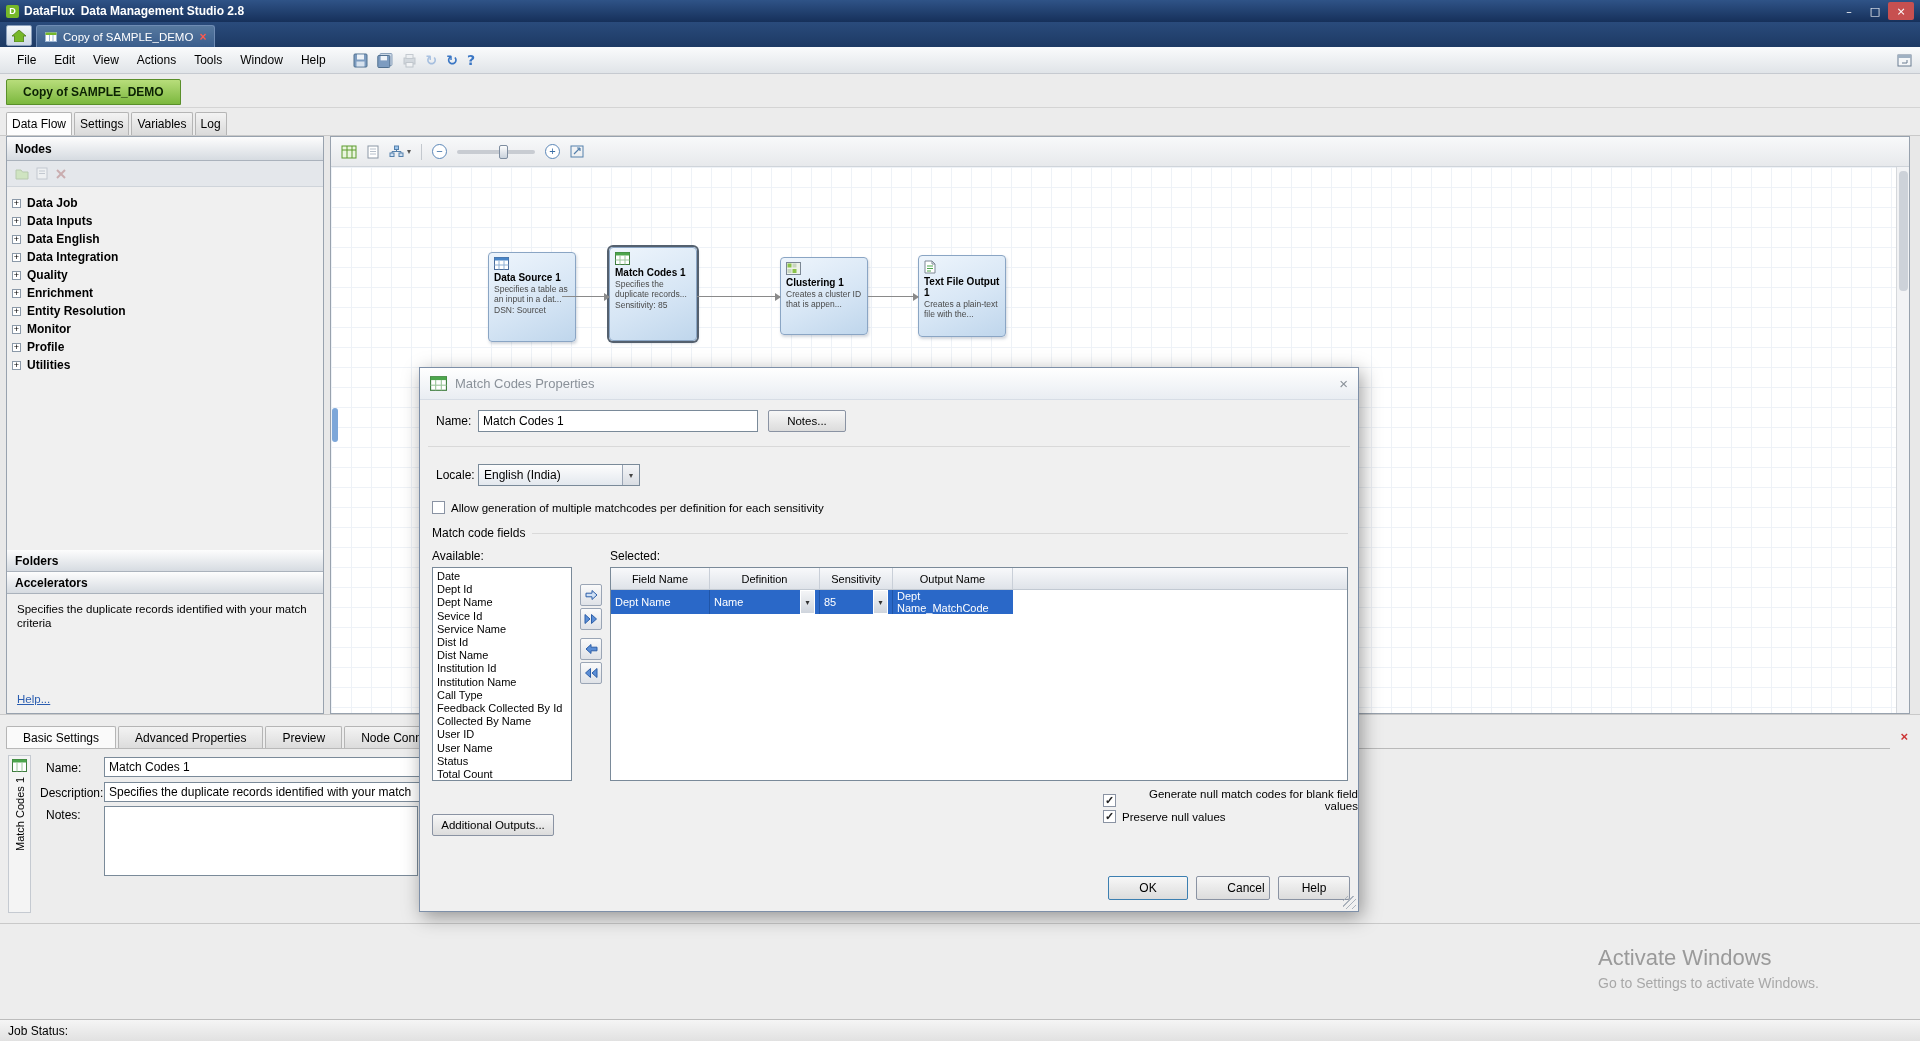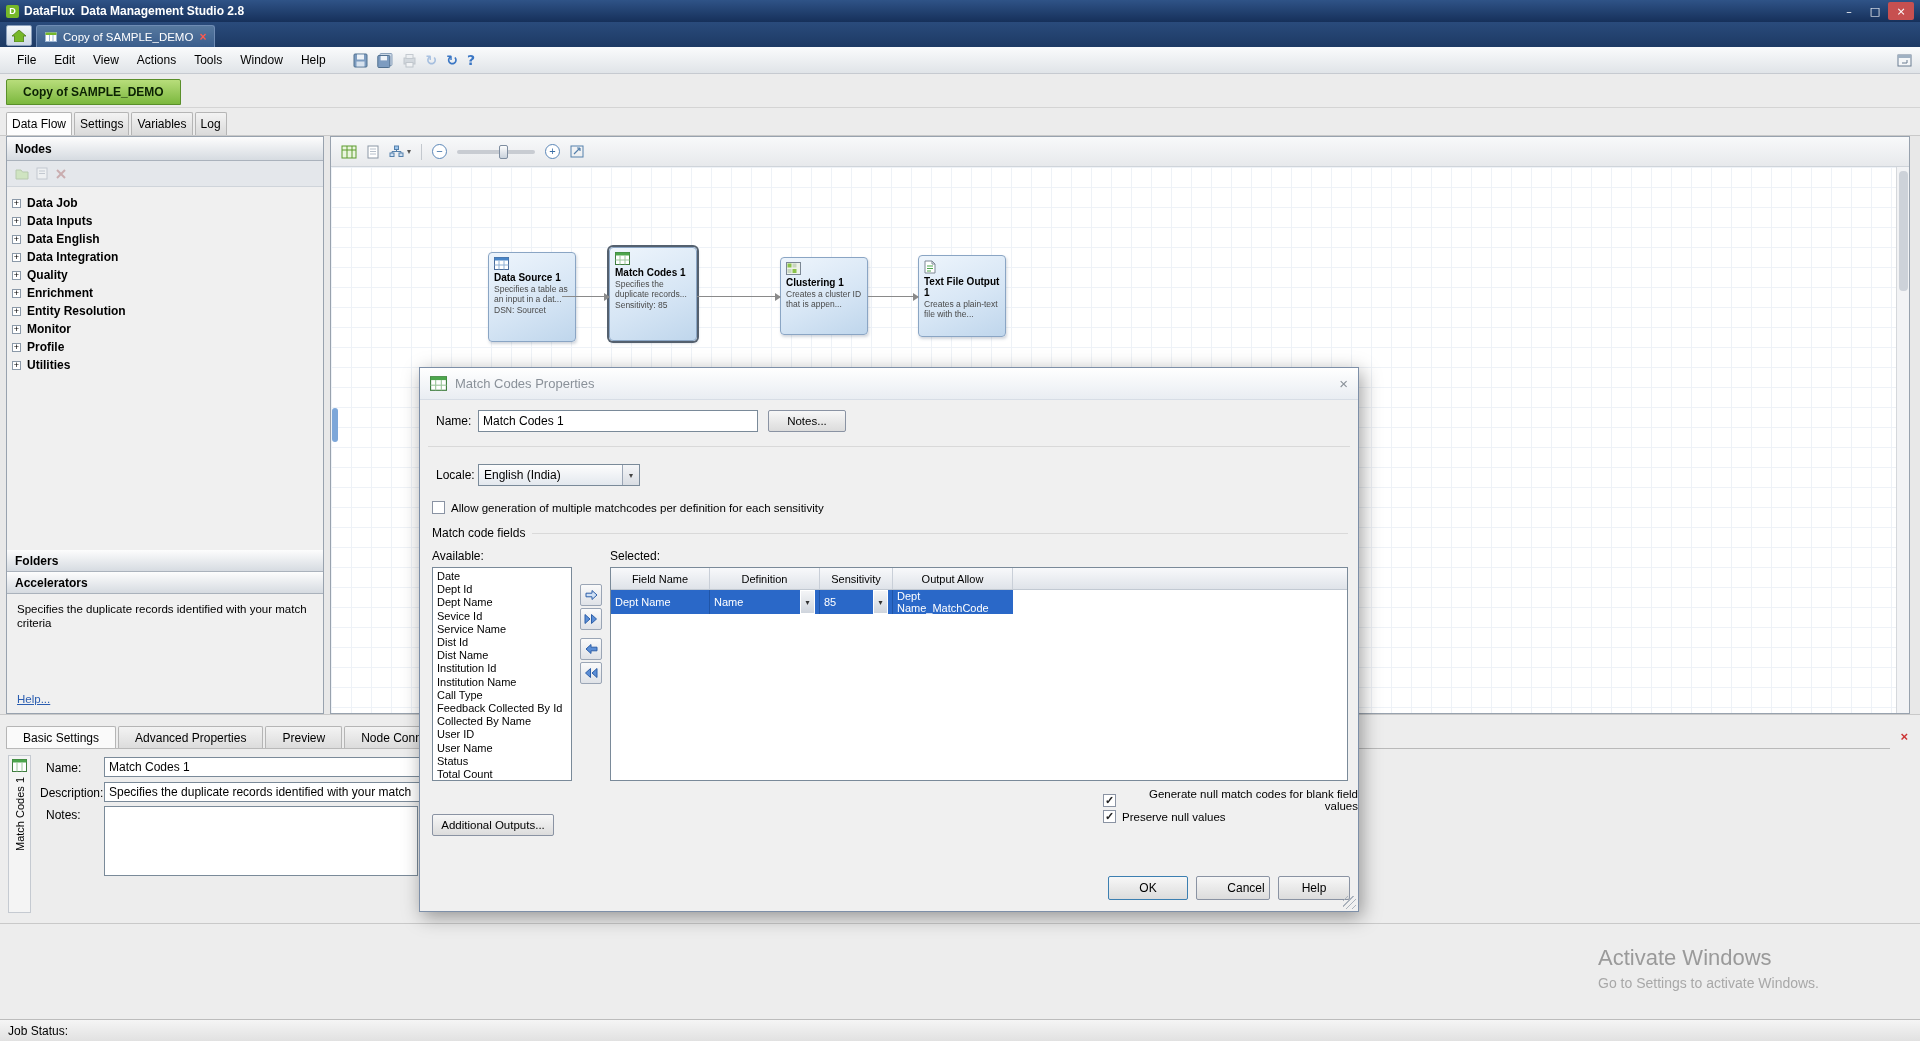--- a/index.html
+++ b/index.html
@@ -556,21 +556,21 @@
           <path d="M6.5 0.5 L1.5 5 L6.5 9.5 Z" fill="#5b8ed6" stroke="#2d5fa8"></path>
         </svg>
       </span>
 
     <span class="dlg-label" style="left:190px;top:181px;">Selected:</span>
     <div class="sel-table">
       <div class="sel-head">
         <span class="hcell" style="width:99px;">Field Name</span>
         <span class="hcell" style="width:110px;">Definition</span>
         <span class="hcell" style="width:73px;">Sensitivity</span>
-        <span class="hcell" style="width:120px;">Output Allow</span>
+        <span class="hcell" style="width:120px;">Output Name</span>
         <span class="hcell" style="flex:1;border-right:none;"></span>
       </div>
       <div class="sel-row">
         <span class="sel-cell" style="width:99px;">
             <span>Dept Name</span>
           </span>
         <span class="sel-cell" style="width:110px;">
             <span>Name</span>
             <span class="cell-arrow">▾</span>
           </span>

